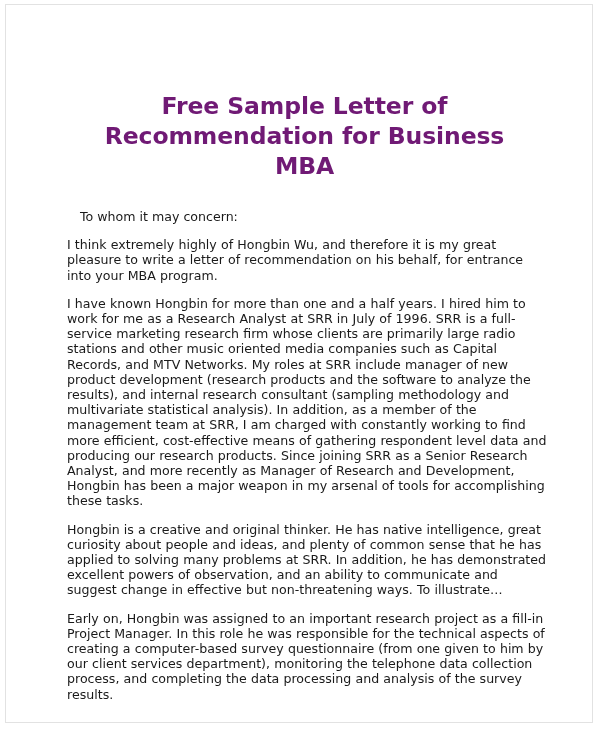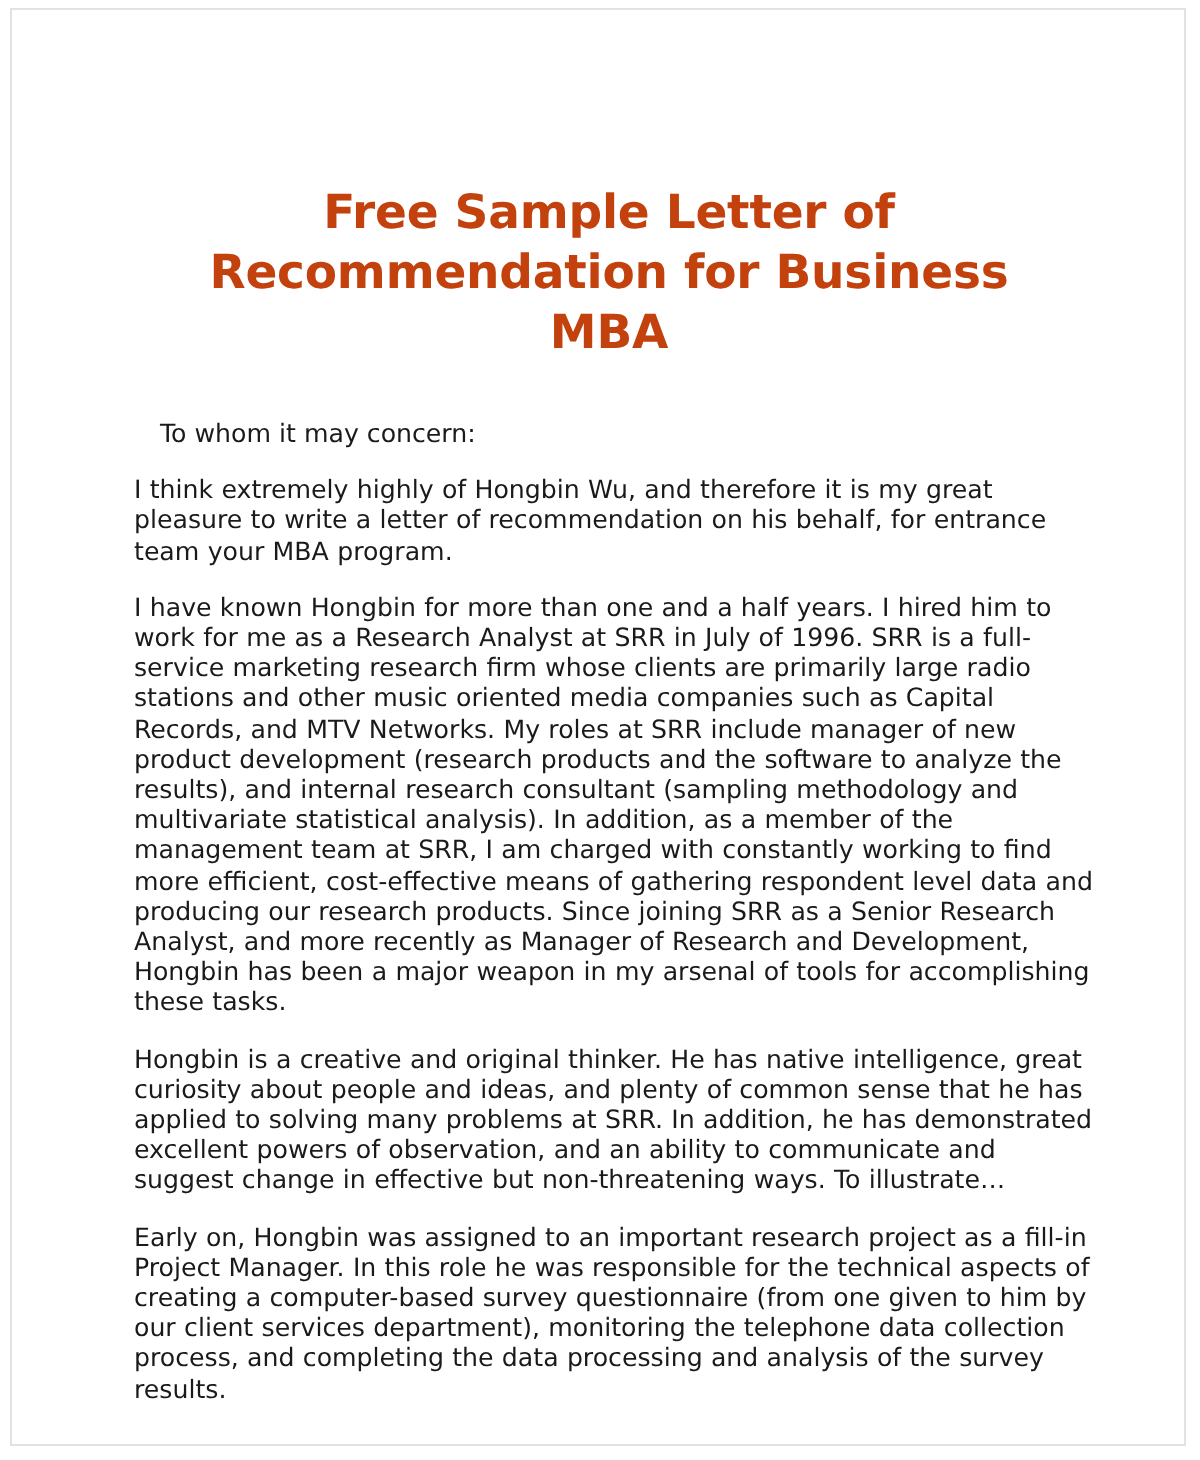--- a/index.html
+++ b/index.html
@@ -28,21 +28,21 @@
     position: absolute;
     left: 56px;
     top: 86px;
     width: 485px;
   }
   .doc-title {
     font-size: 23.5px;
     font-weight: bold;
     line-height: 30px;
     text-align: center;
-    color: #c2410c;
+    color: #701a75;
     margin: 0 0 0 0;
     padding: 0 14px;
     letter-spacing: -0.1px;
     box-sizing: border-box;
   }
   .salutation {
     font-size: 12.6px;
     line-height: 15.2px;
     color: #1a1a1a;
     margin: 28px 0 0 18px;
@@ -60,21 +60,21 @@
 </head>
 <body>
 
 <div class="page">
   <div class="doc-body">
 
     <h1 class="doc-title">Free Sample Letter of Recommendation for Business MBA</h1>
 
     <p class="salutation">To whom it may concern:</p>
 
-    <p class="para">I think extremely highly of Hongbin Wu, and therefore it is my great pleasure to write a letter of recommendation on his behalf, for entrance team your MBA program.</p>
+    <p class="para">I think extremely highly of Hongbin Wu, and therefore it is my great pleasure to write a letter of recommendation on his behalf, for entrance into your MBA program.</p>
 
     <p class="para">I have known Hongbin for more than one and a half years. I hired him to work for me as a Research Analyst at SRR in July of 1996. SRR is a full-service marketing research firm whose clients are primarily large radio stations and other music oriented media companies such as Capital Records, and MTV Networks. My roles at SRR include manager of new product development (research products and the software to analyze the results), and internal research consultant (sampling methodology and multivariate statistical analysis). In addition, as a member of the management team at SRR, I am charged with constantly working to find more efficient, cost-effective means of gathering respondent level data and producing our research products. Since joining SRR as a Senior Research Analyst, and more recently as Manager of Research and Development, Hongbin has been a major weapon in my arsenal of tools for accomplishing these tasks.</p>
 
     <p class="para">Hongbin is a creative and original thinker. He has native intelligence, great curiosity about people and ideas, and plenty of common sense that he has applied to solving many problems at SRR. In addition, he has demonstrated excellent powers of observation, and an ability to communicate and suggest change in effective but non-threatening ways. To illustrate…</p>
 
     <p class="para">Early on, Hongbin was assigned to an important research project as a fill-in Project Manager. In this role he was responsible for the technical aspects of creating a computer-based survey questionnaire (from one given to him by our client services department), monitoring the telephone data collection process, and completing the data processing and analysis of the survey results.</p>
 
   </div>
 </div>
 

